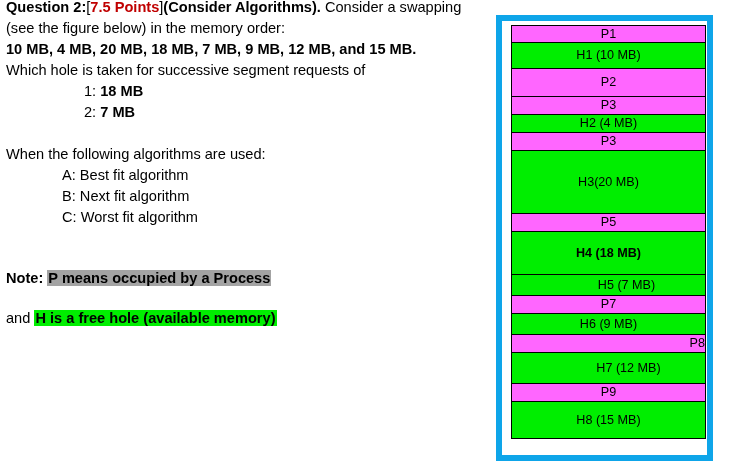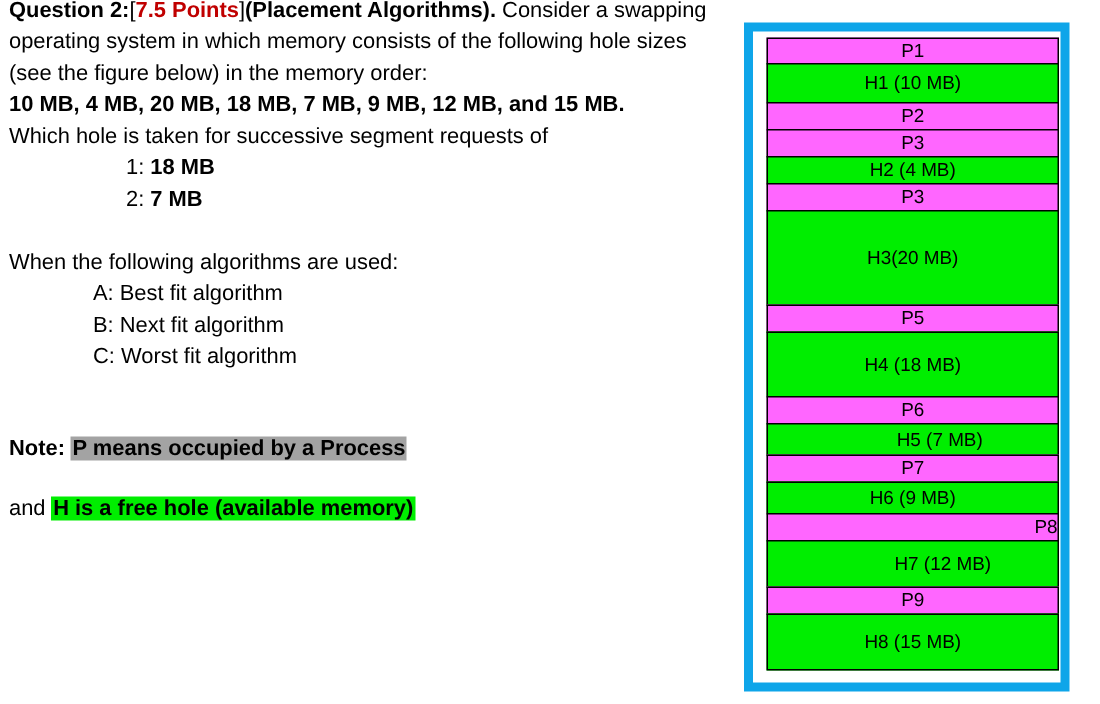--- a/index.html
+++ b/index.html
@@ -91,24 +91,23 @@
   }
   .mem-block.process { background: #ff66ff; }
   .mem-block.hole    { background: #00ee00; }
 </style>
 </head>
 <body>
 
 <div id="question-pane">
 
   <div id="question-heading">
-    <span class="bold">Question 2:</span><span>[</span><span class="red">7.5 Points</span><span>]</span><span class="bold">(Placement Algorithms).</span><span> Consider a swapping</span>
+    <span class="bold">Question 2:</span><span>[</span><span class="red">7.5 Points</span><span>]</span><span class="bold">(Consider Algorithms).</span><span> Consider a swapping</span>
   </div>
 
-  <div class="qline">operating system in which memory consists of the following hole sizes</div>
   <div class="qline">(see the figure below) in the memory order:</div>
   <div class="qline bold">10 MB, 4 MB, 20 MB, 18 MB, 7 MB, 9 MB, 12 MB, and 15 MB.</div>
   <div class="qline">Which hole is taken for successive segment requests of</div>
 
   <div class="qline indent-1">
     <span>1:</span>
     <span class="bold">18 MB</span>
   </div>
   <div class="qline indent-1">
     <span>2:</span>
@@ -138,43 +137,40 @@
 </div>
 
 <div id="memory-figure">
   <div id="memory-blocks">
       <div class="mem-block process" style="height: 18px;">
         <span>P1</span>
       </div>
       <div class="mem-block hole" style="height: 27px;">
         <span>H1 (10 MB)</span>
       </div>
-      <div class="mem-block process" style="height: 19px;">
+      <div class="mem-block process" style="height: 29px;">
         <span>P2</span>
       </div>
       <div class="mem-block process" style="height: 19px;">
         <span>P3</span>
       </div>
       <div class="mem-block hole" style="height: 19px; text-align: right;">
         <span>H2 (4 MB)</span>
       </div>
       <div class="mem-block process" style="height: 19px;">
         <span>P3</span>
       </div>
       <div class="mem-block hole" style="height: 64px;">
         <span>H3(20 MB)</span>
       </div>
       <div class="mem-block process" style="height: 19px;">
         <span>P5</span>
       </div>
-      <div class="mem-block hole" style="height: 44px;">
+      <div class="mem-block hole" style="height: 44px; font-weight: bold;">
         <span>H4 (18 MB)</span>
-      </div>
-      <div class="mem-block process" style="height: 19px;">
-        <span>P6</span>
       </div>
       <div class="mem-block hole" style="height: 22px; padding-left: 36px;">
         <span>H5 (7 MB)</span>
       </div>
       <div class="mem-block process" style="height: 19px;">
         <span>P7</span>
       </div>
       <div class="mem-block hole" style="height: 22px;">
         <span>H6 (9 MB)</span>
       </div>

